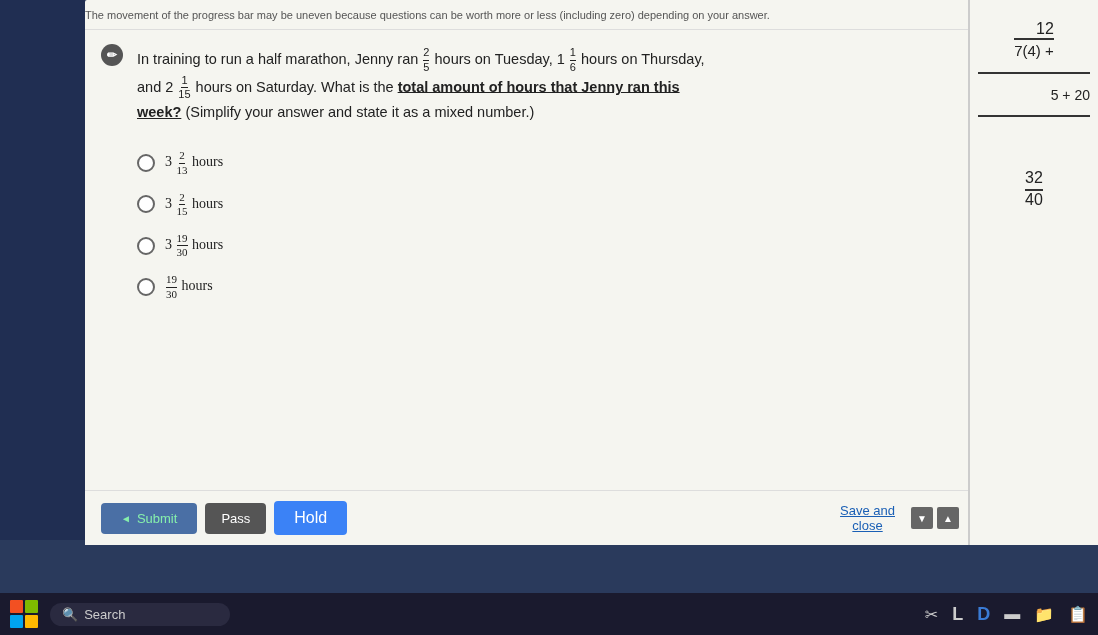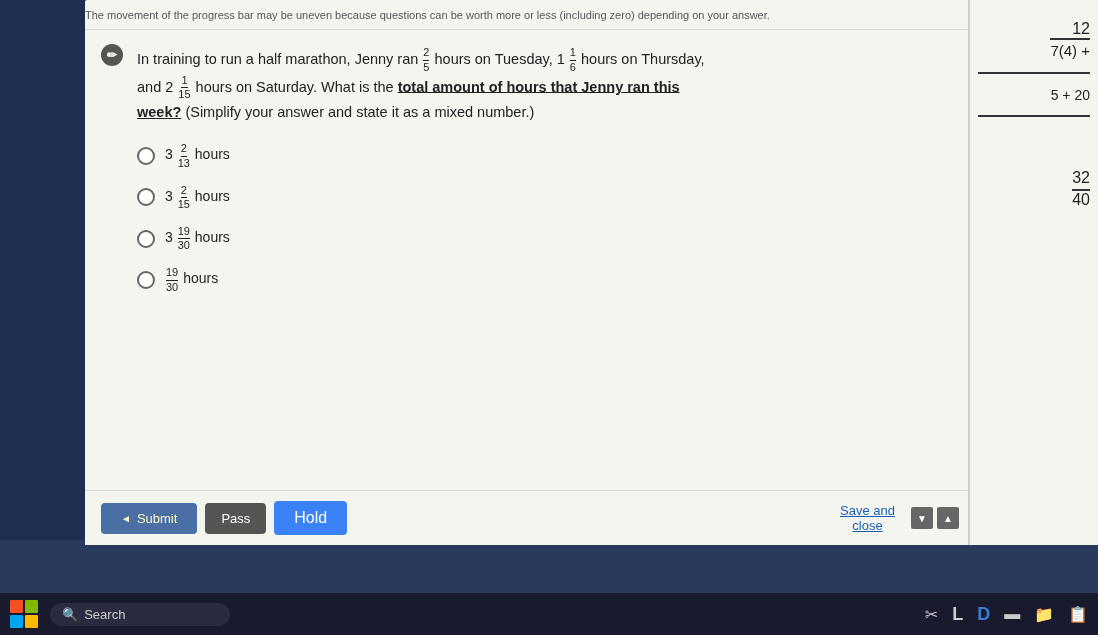--- a/index.html
+++ b/index.html
@@ -85,21 +85,22 @@
     }
 
     .question-text .bold-underline {
       font-weight: bold;
       text-decoration: underline;
     }
 
     
     .options-list {
       margin-left: 32px;
-      margin-top: 18px;
+      margin-top: 25px;
+      font-family: Liberation Serif, serif;
     }
 
     .option-item {
       display: flex;
       align-items: center;
       margin-bottom: 14px;
       cursor: pointer;
     }
 
     .option-radio {
@@ -122,21 +123,21 @@
       padding: 10px 16px;
       display: flex;
       align-items: center;
       gap: 8px;
       border-top: 1px solid #ddd;
       background: #f5f5f0;
     }
 
     .btn-submit {
       background: #4a6fa5;
-      color: #fef9c3;
+      color: #86efac;
       border: none;
       padding: 8px 20px;
       border-radius: 4px;
       font-size: 13px;
       cursor: pointer;
       display: flex;
       align-items: center;
       gap: 6px;
     }
 
@@ -180,21 +181,21 @@
       right: 0;
       top: 0;
       width: 130px;
       height: 545px;
       background: #f5f5f0;
       border-left: 2px solid #ccc;
       z-index: 3;
       padding: 10px 8px;
       display: flex;
       flex-direction: column;
-      align-items: flex-end;
+      align-items: center;
     }
 
     .right-fraction-top {
       text-align: center;
       margin-top: 10px;
     }
 
     .right-divider {
       width: 100%;
       border-top: 2px solid #333;

